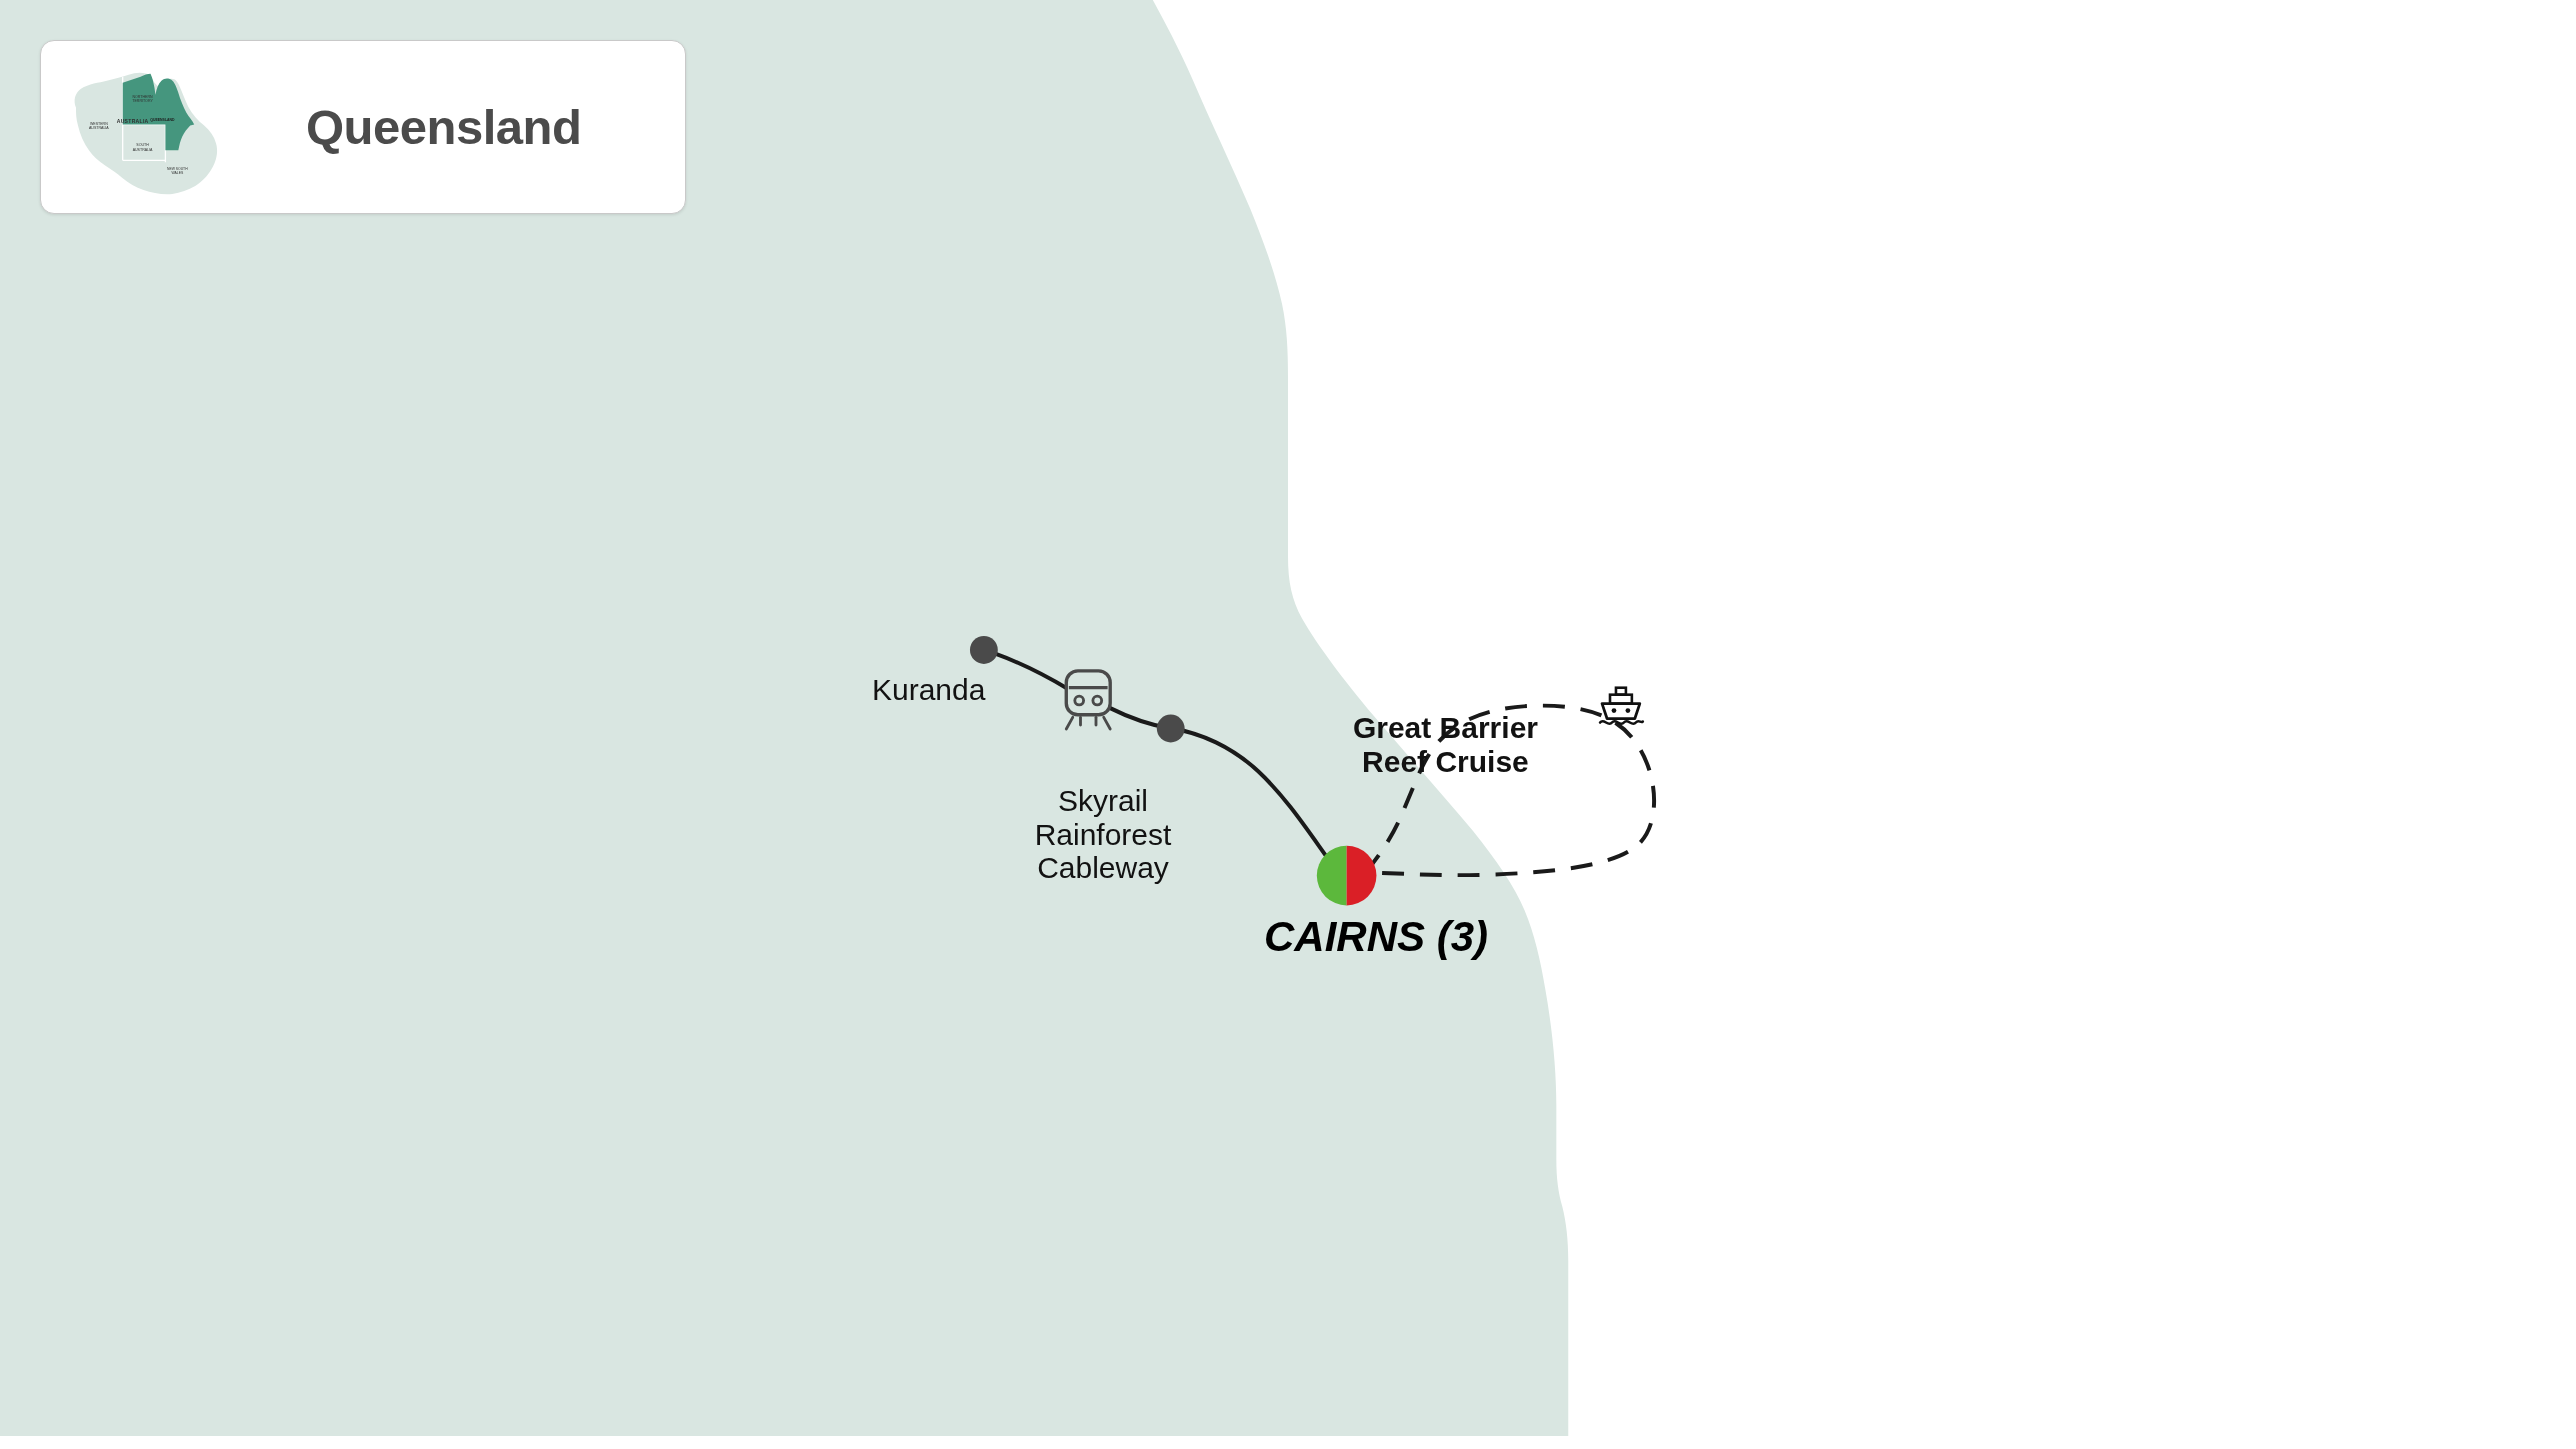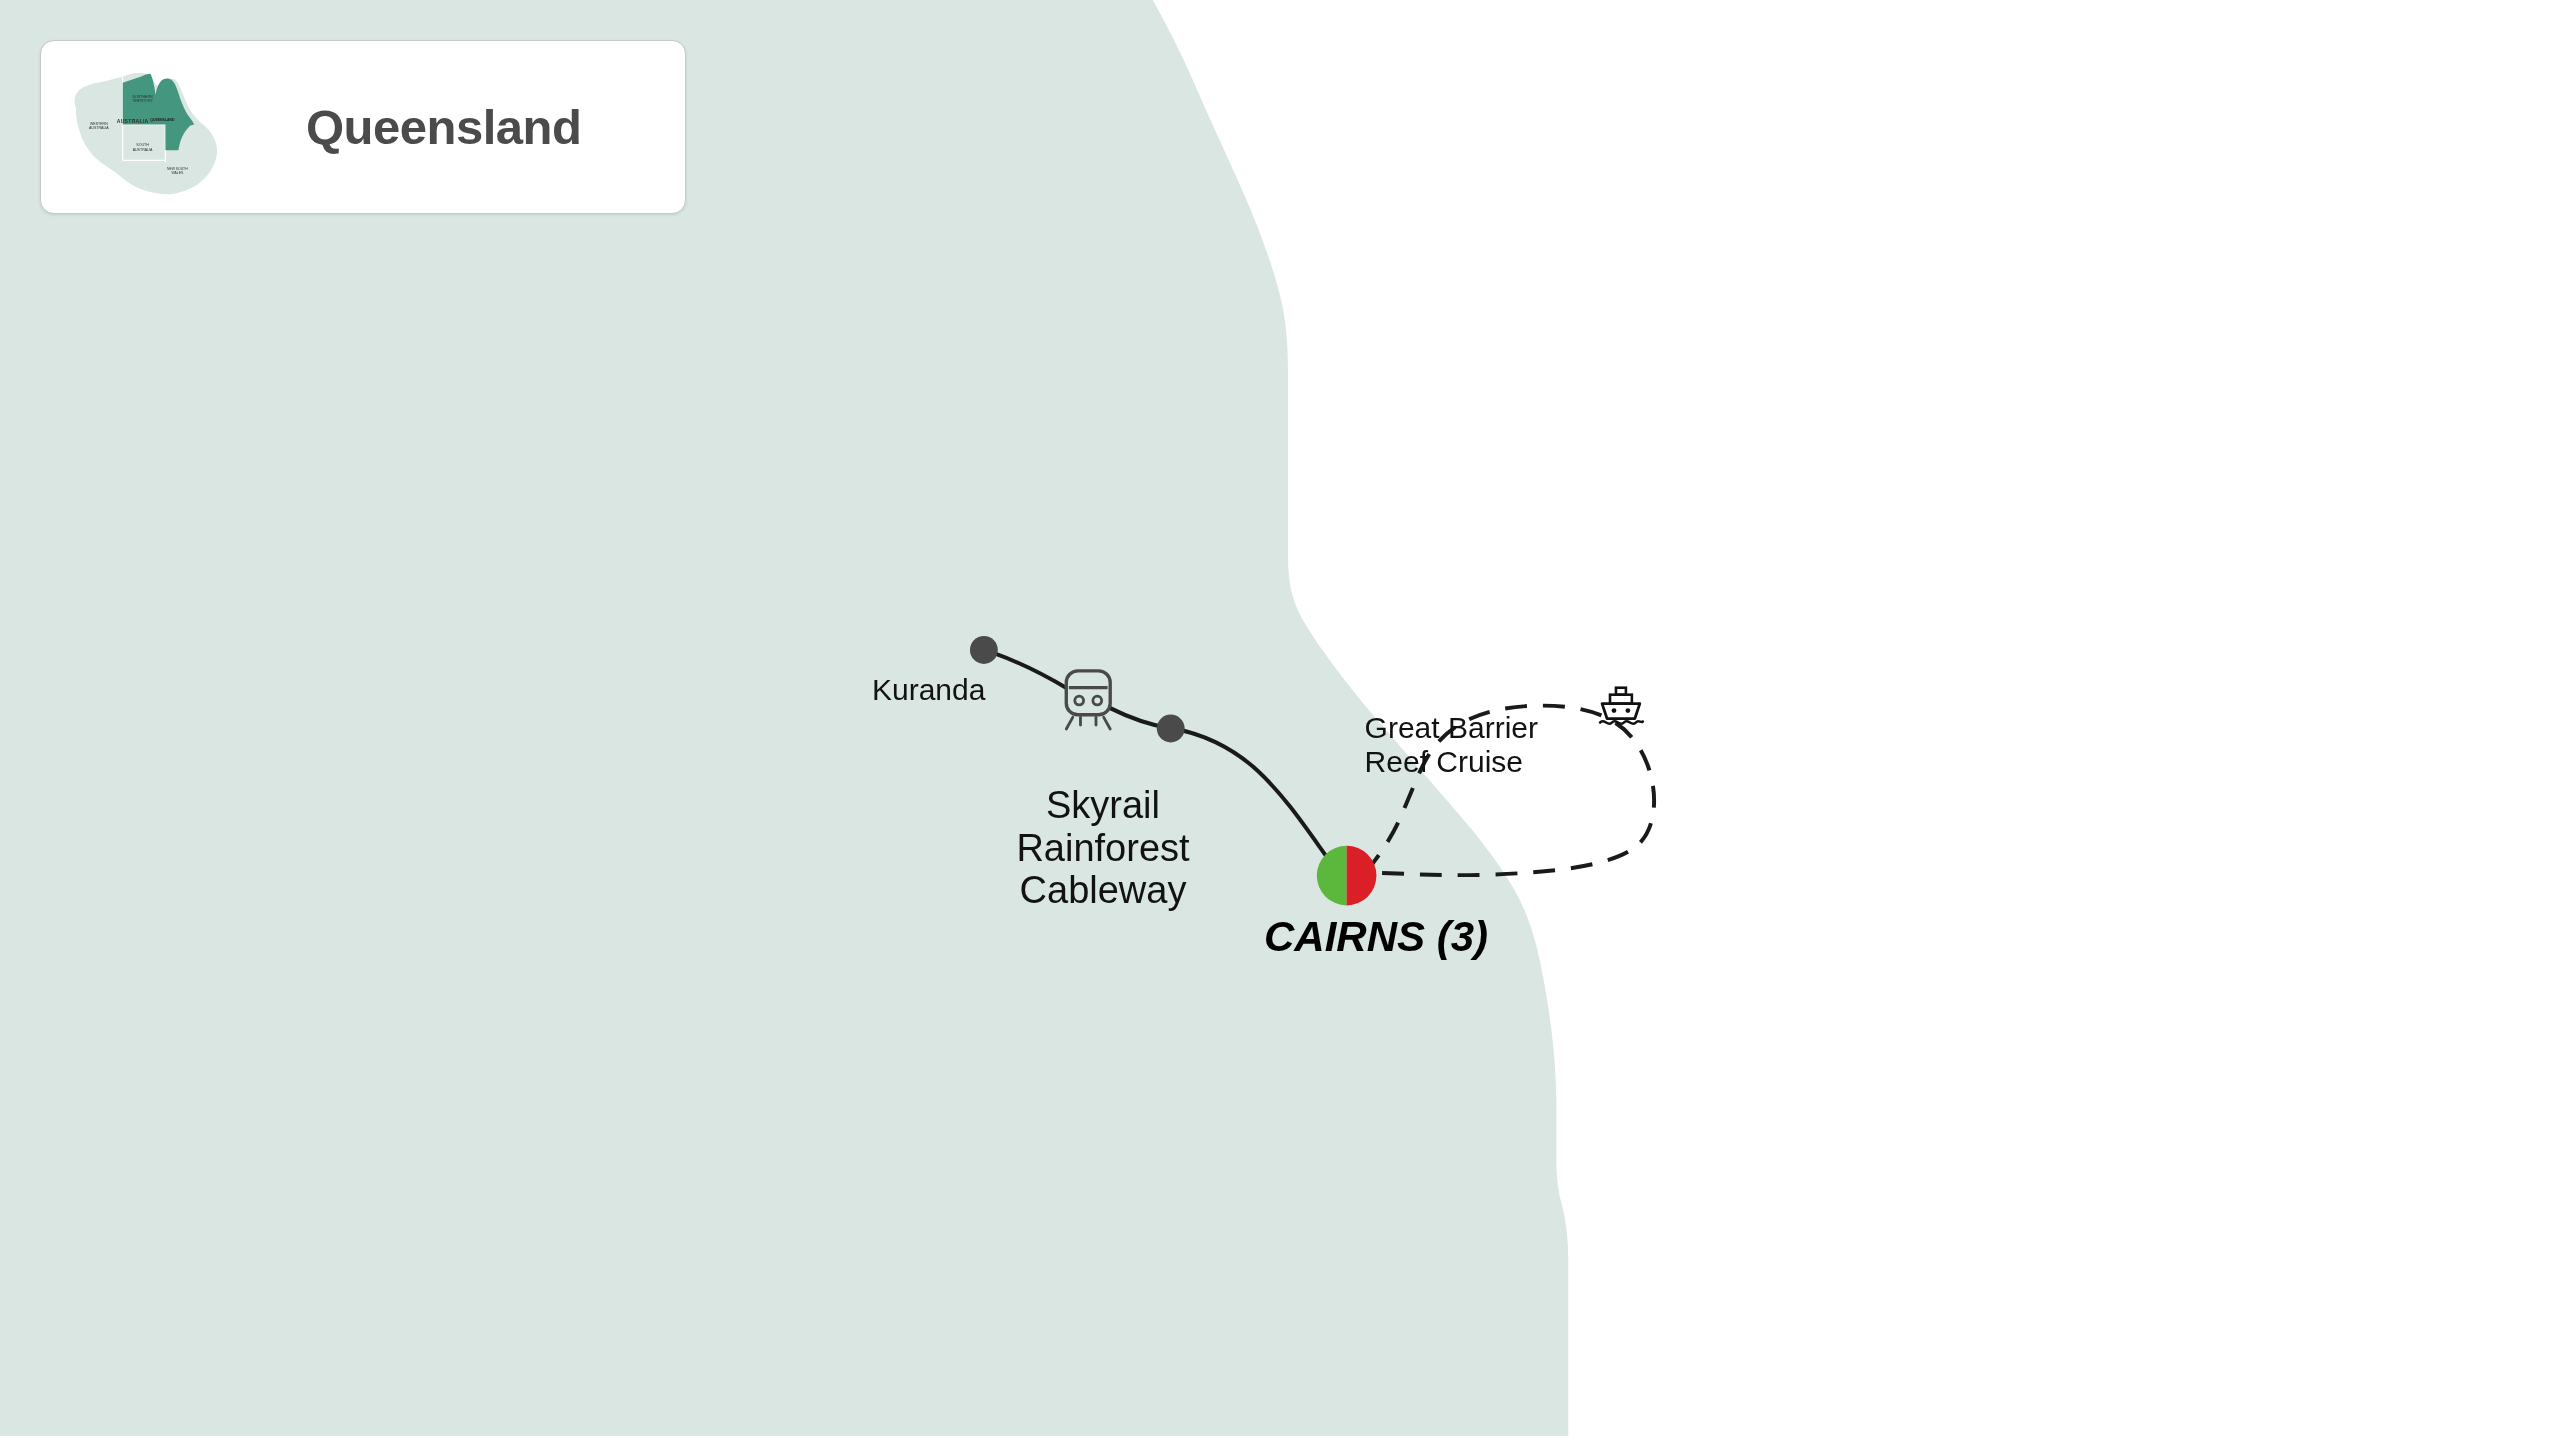--- a/index.html
+++ b/index.html
@@ -72,30 +72,31 @@
   }
   .label-kuranda {
     left: 872px;
     top: 631px;
     font-size: 30px;
     text-align: right;
   }
   .label-skyrail {
     left: 1103px;
     top: 742px;
-    font-size: 38px;
+    font-size: 30px;
     text-align: center;
     transform: translateX(-50%);
   }
   .label-reef {
     left: 1538px;
     top: 669px;
     font-size: 30px;
-    text-align: left;
+    text-align: center;
     transform: translateX(-100%);
+    font-weight: bold;
   }
   .label-cairns {
     left: 1376px;
     top: 871px;
     font-size: 42px;
     font-weight: 700;
     text-align: center;
     transform: translateX(-50%);
     color: #000000;
     font-style: italic;

